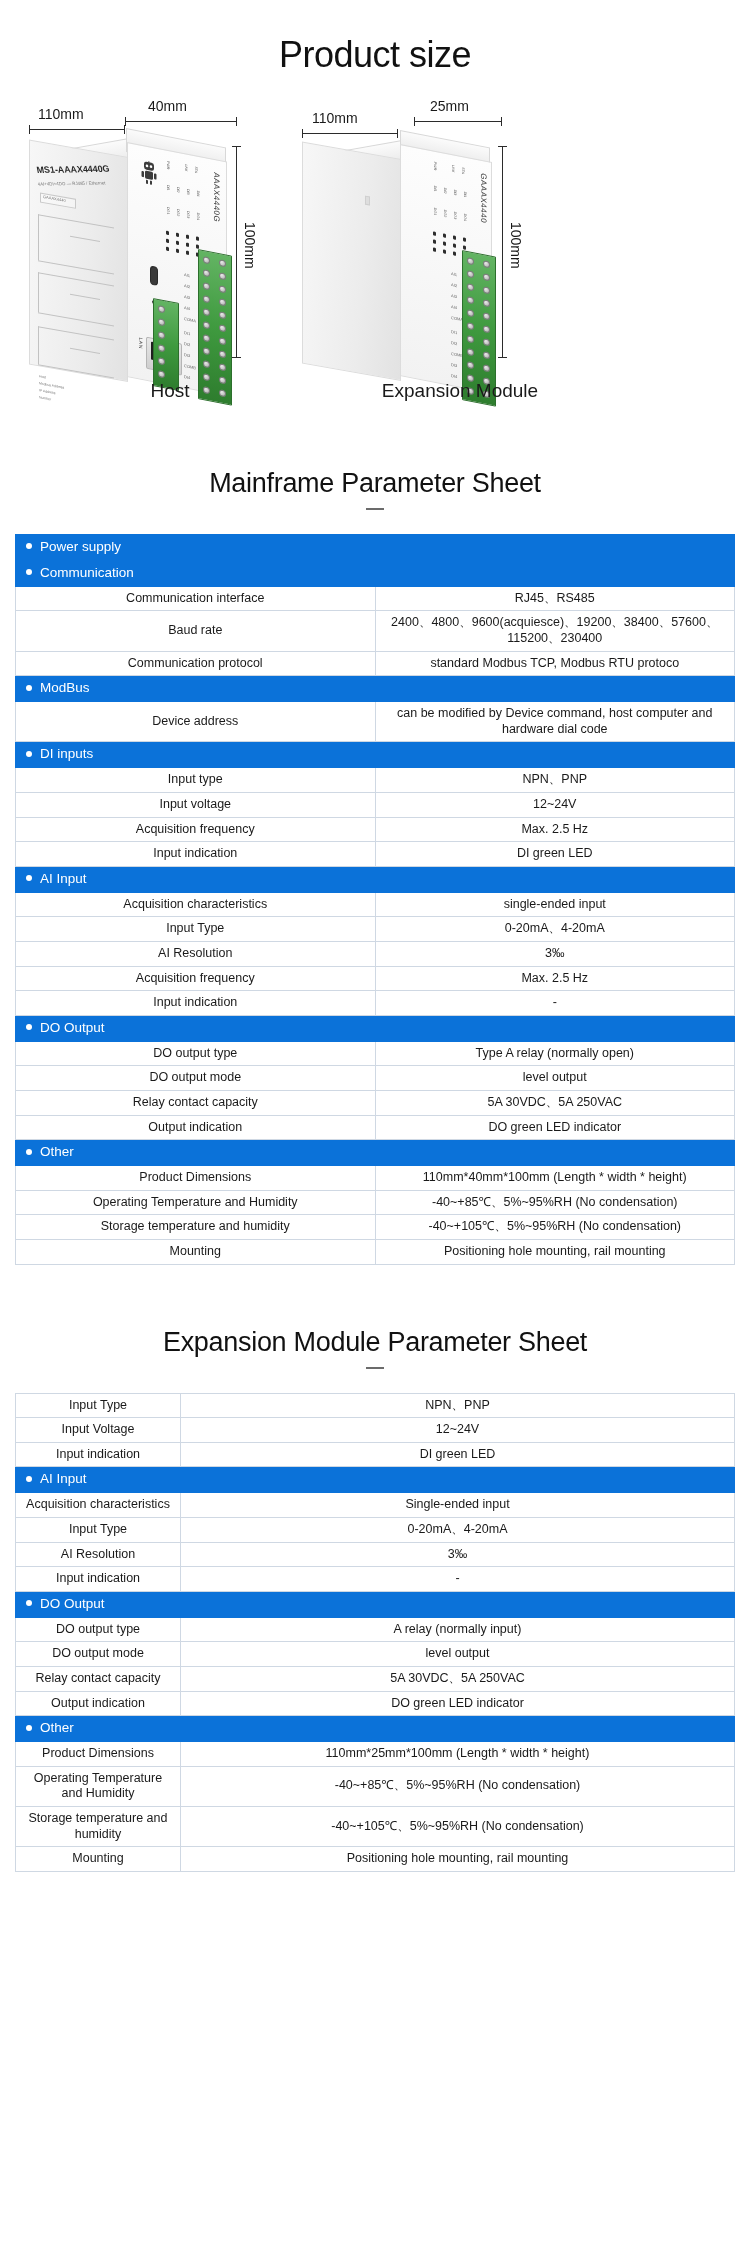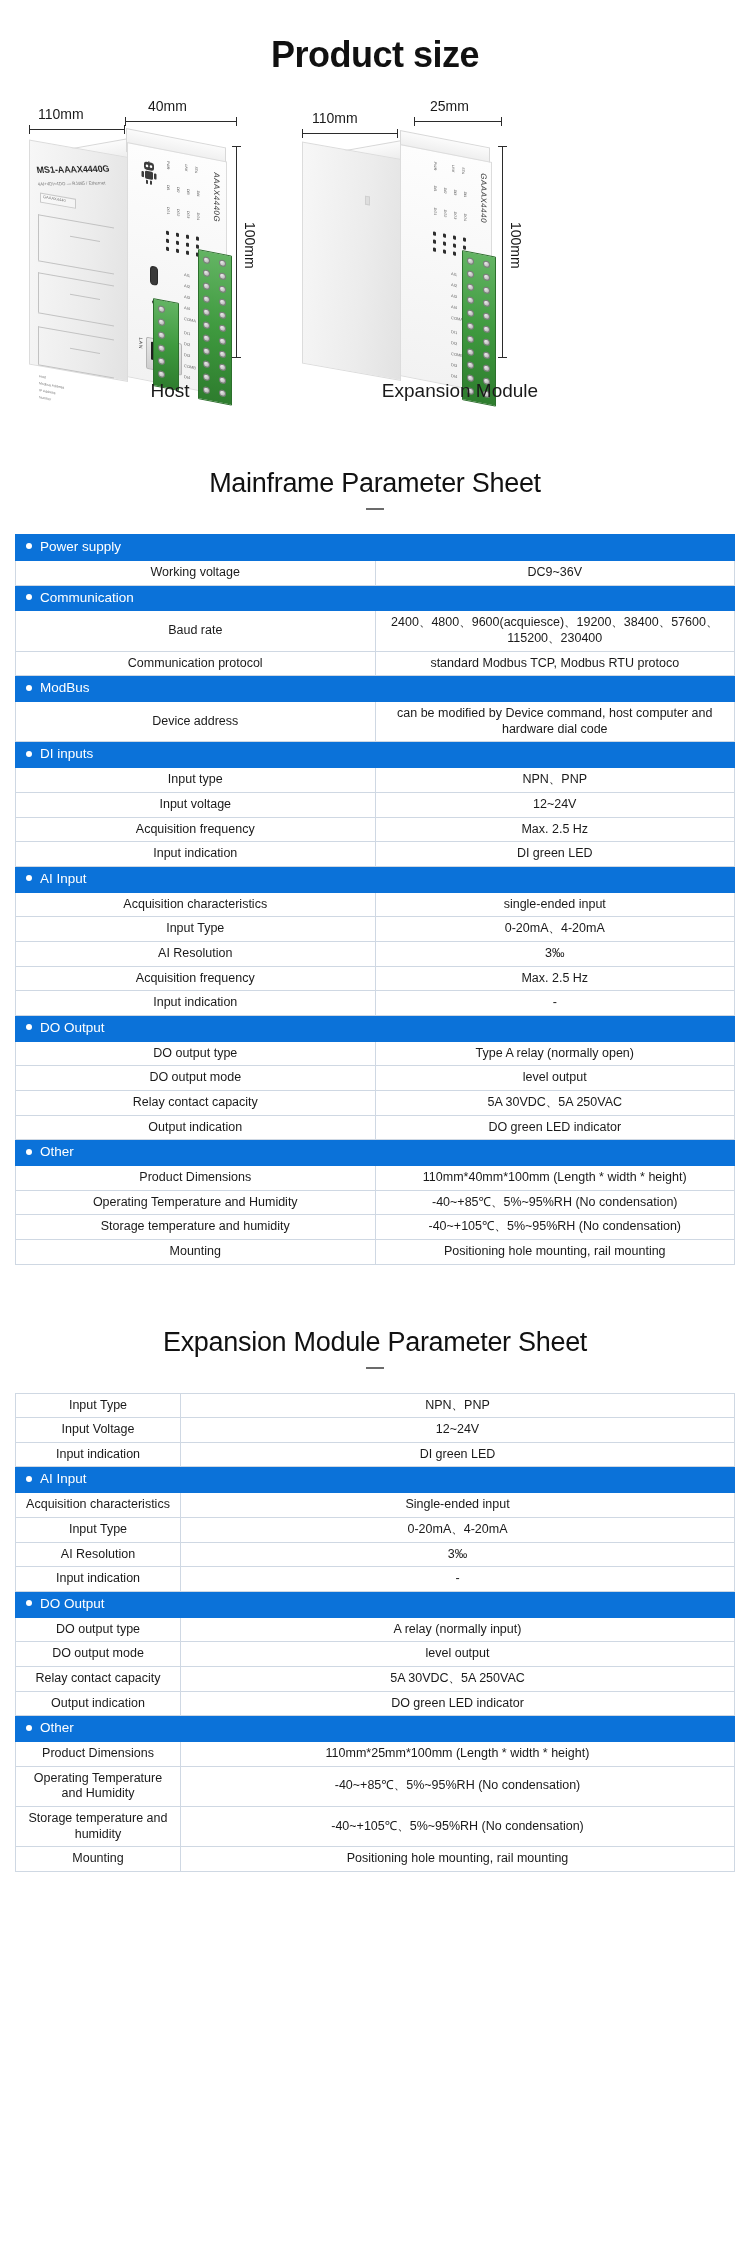--- a/index.html
+++ b/index.html
@@ -8,21 +8,21 @@
     background: #ffffff;
     font-family: "Liberation Sans", sans-serif;
     color: #1a1a1a;
     -webkit-font-smoothing: antialiased;
   }
 
   
   .page-title {
     text-align: center;
     font-size: 36px;
-    font-weight: 700;
+    font-weight: 400;
     letter-spacing: -0.5px;
     padding-top: 34px;
     color: #111;
   }
   .section-title {
     text-align: center;
     font-size: 27px;
     font-weight: 400;
     letter-spacing: -0.3px;
     color: #111;
@@ -514,26 +514,26 @@
 
 <div class="section-title">Mainframe Parameter Sheet</div>
 <div class="title-dash"></div>
 
 <div class="table-wrap">
   <table class="spec" id="mainframe-table">
       <tbody>
         <tr class="group-row">
           <td colspan="2"><span class="bullet"></span><span>Power supply</span></td>
         </tr>
-        <tr>
-          <td class="label-col">Working voltage</td>
-          <td class="">DC9~36V</td>
-        </tr>
         <tr class="group-row">
           <td colspan="2"><span class="bullet"></span><span>Communication</span></td>
+        </tr>
+        <tr>
+          <td class="label-col small">Communication interface</td>
+          <td class="">RJ45、RS485</td>
         </tr>
         <tr>
           <td class="label-col">Baud rate</td>
           <td class="small">2400、4800、9600(acquiesce)、19200、38400、57600、115200、230400</td>
         </tr>
         <tr>
           <td class="label-col small">Communication protocol</td>
           <td class="">standard Modbus TCP, Modbus RTU protoco</td>
         </tr>
         <tr class="group-row">

